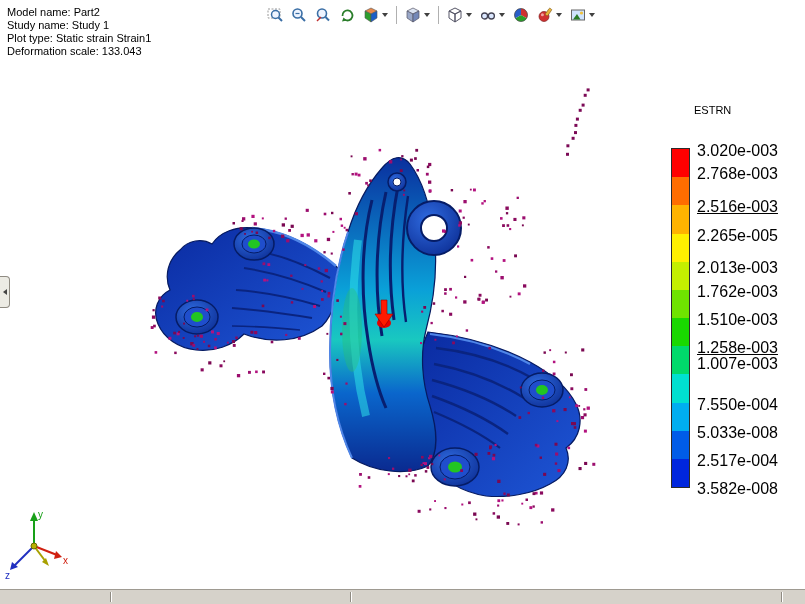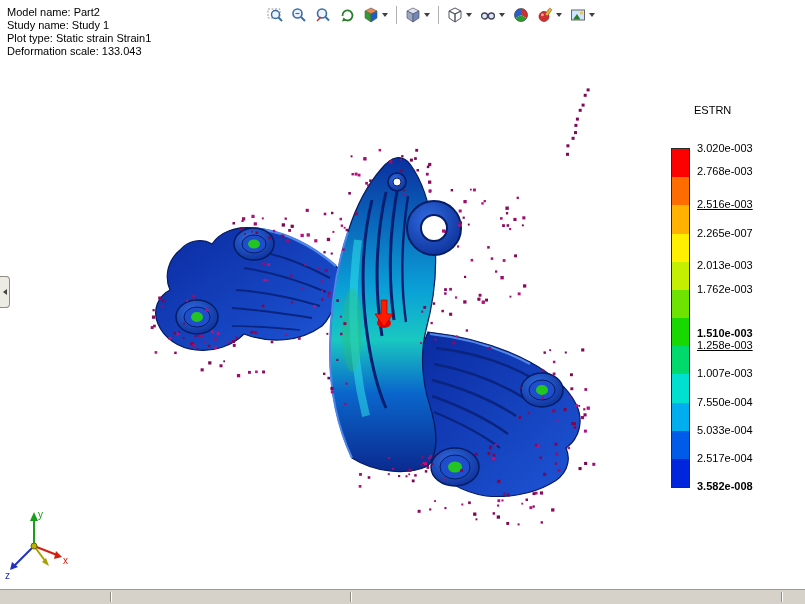--- a/index.html
+++ b/index.html
@@ -13,21 +13,21 @@
   .toolbar{position:absolute;left:263px;top:3px;height:24px;display:flex;align-items:center;z-index:6;}
   .tb-btn{display:flex;align-items:center;padding:2px 2px;margin:0 1px;border:1px solid transparent;cursor:default;}
   .tb-ic{width:16px;height:16px;display:inline-block;line-height:0;}
   .dd{width:0;height:0;border-left:3px solid transparent;border-right:3px solid transparent;border-top:4px solid #404040;margin-left:3px;}
   .tb-sep{width:1px;height:18px;background:#b0b0b0;margin:0 4px;}
   
   .legend{position:absolute;left:664px;top:104px;width:136px;height:400px;z-index:5;}
   .legend-title{position:absolute;left:2px;top:0;font-size:11px;color:#000;margin-left:28px;}
   .legend-bar{position:absolute;left:7px;top:44px;width:17px;height:338px;border:1px solid #2a2a2a;display:flex;flex-direction:column;box-sizing:content-box;}
   .seg{flex:1 1 auto;}
-  .leg-lab{position:absolute;left:33px;font-size:11px;color:#000;white-space:nowrap;}
+  .leg-lab{position:absolute;left:33px;font-size:16px;color:#000;white-space:nowrap;}
   
   .gfx{position:absolute;left:0;top:0;width:805px;height:604px;}
   
   .panel-tab{position:absolute;left:0;top:276px;width:9px;height:30px;background:#ecebe4;border:1px solid #8f8b82;border-left:none;border-radius:0 4px 4px 0;display:flex;align-items:center;justify-content:center;z-index:6;}
   .panel-tab::after{content:"";display:block;width:0;height:0;border-top:3px solid transparent;border-bottom:3px solid transparent;border-right:4px solid #444;}
   
   .triad{position:absolute;left:2px;top:504px;z-index:5;}
   
   .status{position:absolute;left:0;bottom:0;width:805px;height:14px;background:#d6d2ca;border-top:1px solid #9e9a91;z-index:7;}
   .status .sdiv{position:absolute;top:2px;width:0;height:10px;border-left:1px solid #8f8b82;border-right:1px solid #ffffff;}
@@ -529,30 +529,30 @@
         <div class="seg" style="background: rgb(25, 216, 0);"></div>
         <div class="seg" style="background: rgb(0, 217, 107);"></div>
         <div class="seg" style="background: rgb(0, 224, 208);"></div>
         <div class="seg" style="background: rgb(0, 174, 240);"></div>
         <div class="seg" style="background: rgb(0, 92, 232);"></div>
         <div class="seg" style="background: rgb(0, 38, 221);"></div>
       </div>
   <div class="leg-lab" style="top: 38px;">3.020e-003</div>
       <div class="leg-lab" style="top: 61px; text-align: right;">2.768e-003</div>
       <div class="leg-lab" style="top: 94.3333px; text-decoration: underline;">2.516e-003</div>
-      <div class="leg-lab" style="top: 122.5px;">2.265e-007</div>
+      <div class="leg-lab" style="top: 122.5px;">2.265e-005</div>
       <div class="leg-lab" style="top: 155px;">2.013e-003</div>
       <div class="leg-lab" style="top: 178.833px; text-align: right;">1.762e-003</div>
-      <div class="leg-lab" style="top: 223px; font-weight: bold;">1.510e-003</div>
+      <div class="leg-lab" style="top: 207px;">1.510e-003</div>
       <div class="leg-lab" style="top: 235.167px; text-decoration: underline;">1.258e-003</div>
-      <div class="leg-lab" style="top: 263px;">1.007e-003</div>
+      <div class="leg-lab" style="top: 251px;">1.007e-003</div>
       <div class="leg-lab" style="top: 291.5px;">7.550e-004</div>
-      <div class="leg-lab" style="top: 319.667px;">5.033e-004</div>
+      <div class="leg-lab" style="top: 319.667px;">5.033e-008</div>
       <div class="leg-lab" style="top: 347.833px; text-align: right;">2.517e-004</div>
-      <div class="leg-lab" style="top: 376px; font-weight: bold;">3.582e-008</div>
+      <div class="leg-lab" style="top: 376px;">3.582e-008</div>
     </div>
 
   <div class="panel-tab"></div>
 
   <svg class="triad" width="74" height="80" viewBox="0 0 74 80">
     <line x1="32" y1="42" x2="44" y2="58" stroke="#a8a000" stroke-width="2"></line>
     <polygon points="47,62 40,58 44,54" fill="#a8a000"></polygon>
     <line x1="32" y1="42" x2="32" y2="14" stroke="#18a018" stroke-width="2"></line>
     <polygon points="32,8 28,17 36,17" fill="#18a018"></polygon>
     <line x1="32" y1="42" x2="55" y2="51" stroke="#d02010" stroke-width="2"></line>

